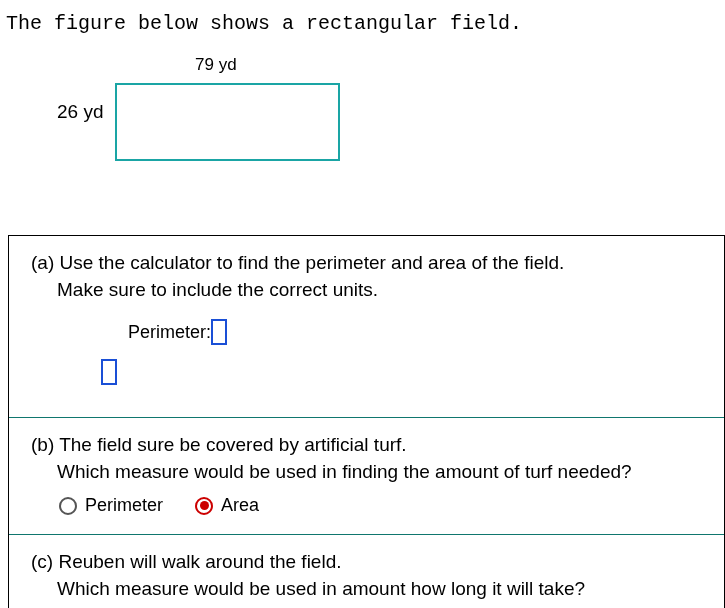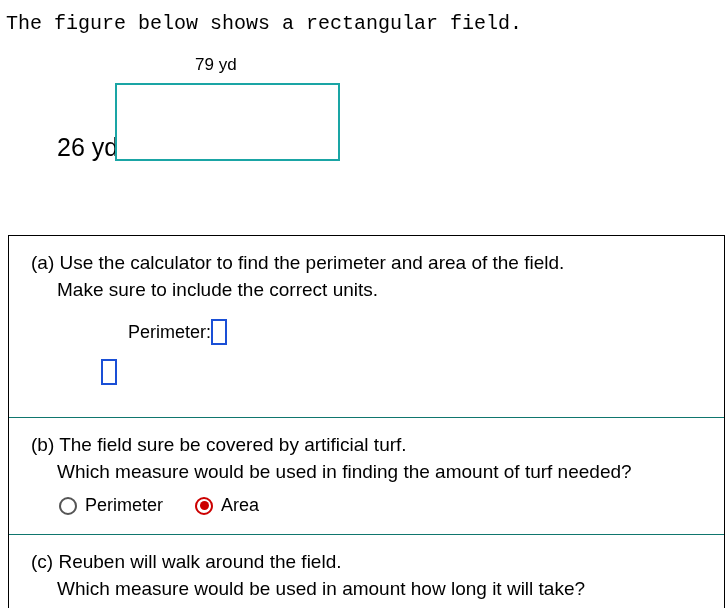--- a/index.html
+++ b/index.html
@@ -24,22 +24,22 @@
     }
     .top-label {
       position: absolute;
       left: 195px;
       top: 0;
       font-size: 17px;
     }
     .left-label {
       position: absolute;
       left: 57px;
-      top: 78px;
-      font-size: 25px;
+      top: 46px;
+      font-size: 19px;
     }
     .rect {
       position: absolute;
       left: 115px;
       top: 28px;
       width: 225px;
       height: 78px;
       border: 2px solid #1aa5a5;
     }
     .questions {

